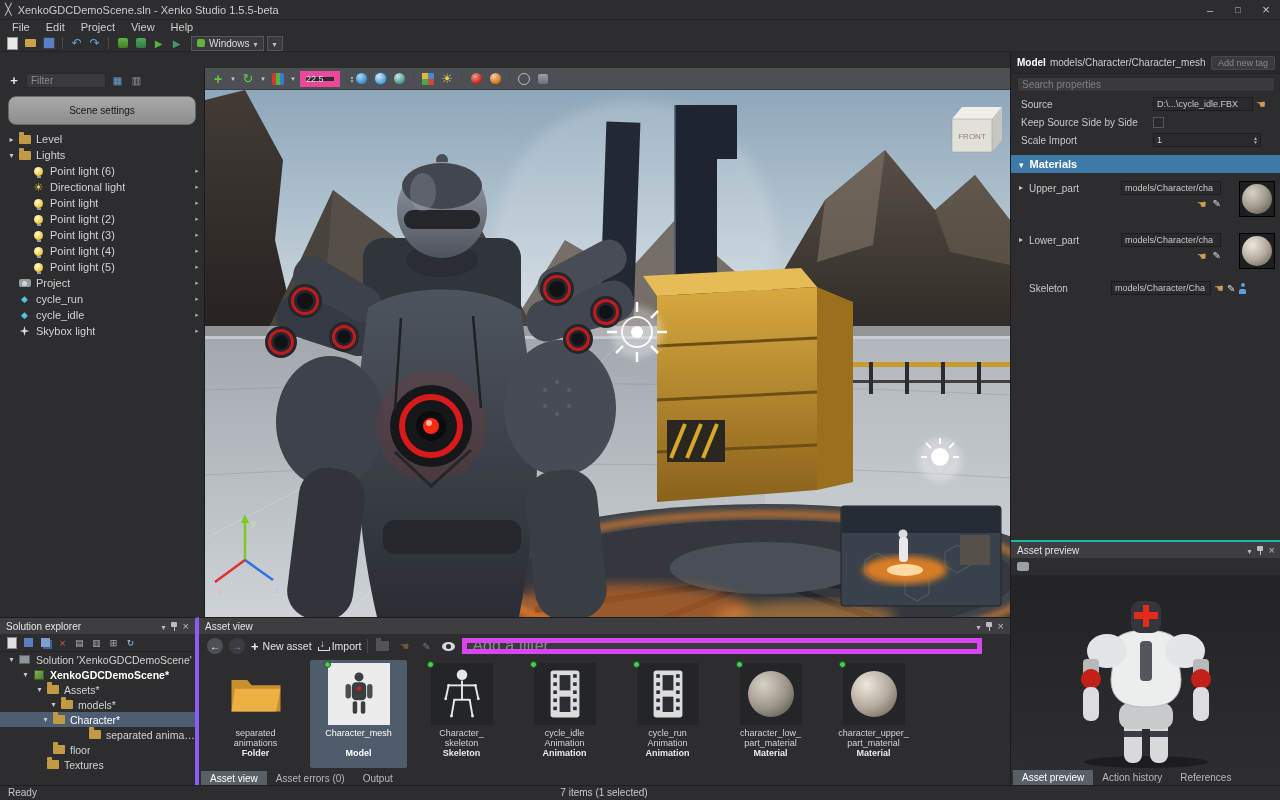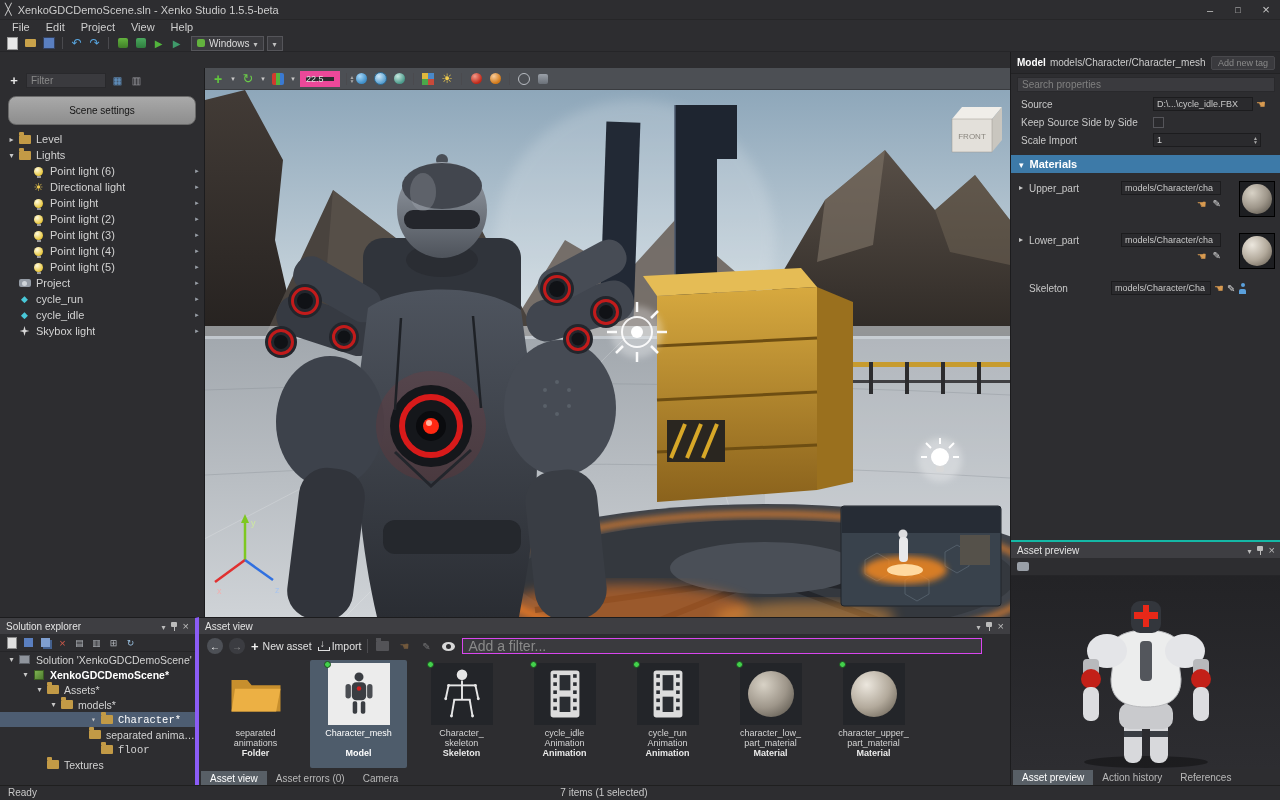--- a/index.html
+++ b/index.html
@@ -54,21 +54,21 @@
   .mb-a { color:#6aa2d8; } .mb-a::before { content:"▦"; }
   .mb-b { color:#9a9aa0; } .mb-b::before { content:"▥"; }
   .scene-settings-btn { margin:4px 8px 6px 8px; height:29px; background:linear-gradient(#a9a9a9,#8d8d8d); border:1px solid #6a6a6a; color:#141414; font-size:10px; display:flex; align-items:center; justify-content:center; border-radius:8px; }
 
   .tree { display:block; }
   .trow { display:flex; align-items:center; height:16px; font-size:11px; color:#d2d2d2; white-space:nowrap; }
   .trow[data-level="0"] { padding-left:6px; }
   .trow[data-level="1"] { padding-left:20px; }
   .trow[data-level="2"] { padding-left:34px; }
   .trow[data-level="3"] { padding-left:48px; }
-  .trow[data-level="4"] { padding-left:88px;font-family:Liberation Mono, monospace; }
+  .trow[data-level="4"] { padding-left:40px; }
   .trow[data-level="5"] { padding-left:76px; }
   .trow[data-selected="true"] { background:#4d5d72; color:#ffffff; }
   .trow[data-bold="true"] .tlabel { font-weight:bold; color:#ffffff; }
   .exp { width:11px; font-size:8px; color:#c8c8c8; flex:none; text-align:center; }
   .trow[data-expander="expanded"] .exp::before { content:"▾"; }
   .trow[data-expander="collapsed"] .exp::before { content:"▸"; }
   .tic { width:15px; flex:none; display:flex; align-items:center; justify-content:center; }
   .tic > span { display:none; }
   .trow[data-icon="folder"]   .ic-folder  { display:inline-block; }
   .trow[data-icon="bulb"]     .ic-bulb    { display:inline-block; }
@@ -155,21 +155,21 @@
   .avb-import-ic::after { content:""; position:absolute; bottom:0; left:0; width:10px; height:3px; border:1px solid #e0e0e0; border-top:none; }
   .av-sep { width:1px; height:14px; background:#4a4a4e; }
   .av-ic { width:16px; height:16px; display:flex; align-items:center; justify-content:center; }
   .dim { opacity:0.4; }
   .ic-folderplus { width:13px; height:10px; background:#8d8d92; border-radius:1px; position:relative; }
   .ic-folderplus::before { content:""; position:absolute; top:-3px; left:0; width:5px; height:3px; background:#8d8d92; }
   .ic-hand { color:#d89a50; font-size:11px; } .ic-hand::before { content:"☚"; }
   .ic-pencil { color:#d8d8d8; font-size:10px; } .ic-pencil::before { content:"✎"; }
   .ic-eye { width:13px; height:9px; border-radius:50%; background:#d8d8d8; position:relative; }
   .ic-eye::before { content:""; position:absolute; left:4px; top:2px; width:5px; height:5px; border-radius:50%; background:#2d2d30; }
-  .av-filter { flex:1; max-width:520px; height:16px; background:#3a3a3e; border:1px solid #d946ef; color:#d8d8d8; font-size:14px; padding:0 5px; font-family:"Liberation Sans",sans-serif; }
+  .av-filter { flex:1; max-width:520px; height:16px; background:#3a3a3e; border:5px solid #d946ef; color:#d8d8d8; font-size:16px; padding:0 5px; font-family:"Liberation Sans",sans-serif; }
   .av-filter::placeholder { color:#8a8a8a; }
 
   .cards { display:flex; gap:6px; padding:2px 8px; height:112px; }
   .card { width:97px; padding-top:3px; display:flex; flex-direction:column; align-items:center; border-radius:2px; }
   .card[data-selected="true"] { background:#4e5c6b; }
   .thumb { position:relative; width:62px; height:62px; display:flex; align-items:center; justify-content:center; }
   .dot { display:none; position:absolute; left:-4px; top:-2px; width:7px; height:7px; border-radius:50%; background:#43d14c; border:1px solid #1d4d20; z-index:2; }
   .card[data-dot="true"] .dot { display:block; }
   .th { display:none; width:62px; height:62px; align-items:center; justify-content:center; }
   .card[data-thumb="folder"] .th-folder { display:flex; }
@@ -985,21 +985,21 @@
           <div class="cname">character_upper_
 part_material</div>
           <div class="ctype">Material</div>
         </div>
       </div>
 
     <div class="ptabs">
 
     <span class="ptab" data-active="true">Asset view</span>
         <span class="ptab" data-active="false">Asset errors (0)</span>
-        <span class="ptab" data-active="false">Camera</span>
+        <span class="ptab" data-active="false">Output</span>
       </div>
   </div>
 
   <div class="right-col">
 
     <div class="property-grid">
       <div class="pg-model-row">
         <span class="pg-model-label">Model</span>
         <span class="pg-model-value">models/Character/Character_mesh</span>
         <span class="add-tag-btn">Add new tag</span>

